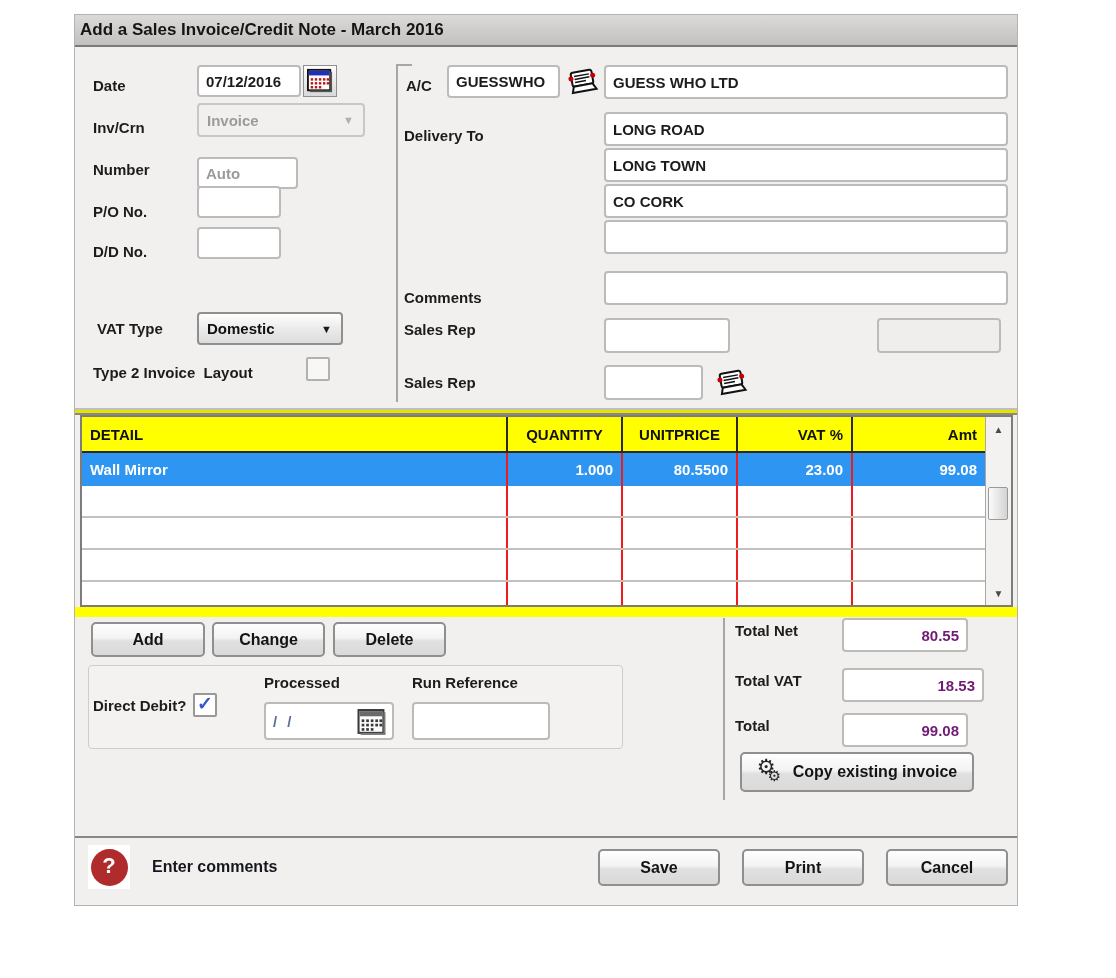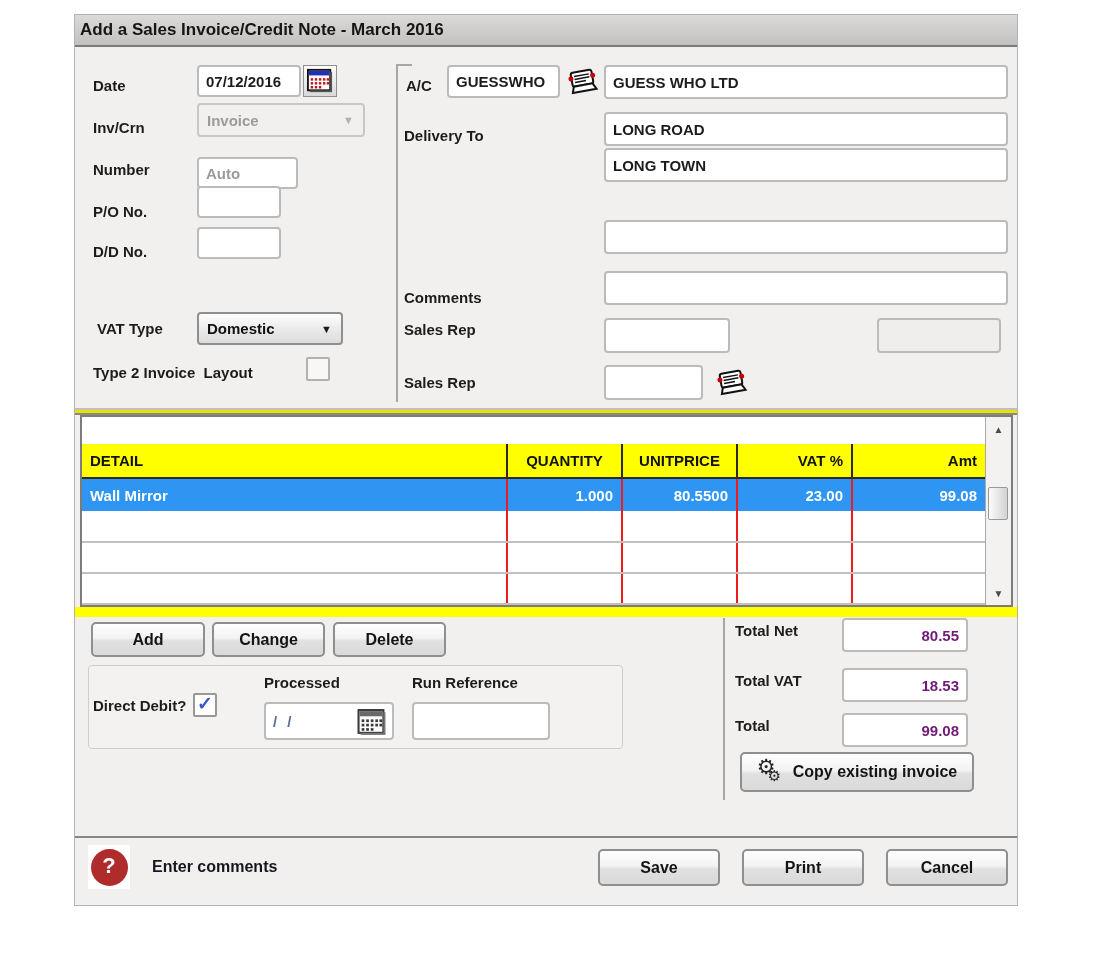--- a/index.html
+++ b/index.html
@@ -34,21 +34,21 @@
        background:linear-gradient(#fefefe 0%,#f3f3f3 45%,#e0e0e0 55%,#d9d9d9 100%);
        display:flex;align-items:center;justify-content:center;cursor:default;}
 
   .groupframe{border:1px solid #cfcdcb;border-radius:4px;background:#f3f2f0;}
 
   
   .vline{background:#a8a6a4;}
 
   
   #grid{left:5px;top:400px;width:933px;height:192px;background:#ffffff;border:2px solid #7e7c7a;display:flex;}
-  #gridcells{flex:1;display:flex;flex-direction:column;margin-top:27px;}
+  #gridcells{flex:1;display:flex;flex-direction:column;}
   .grow{display:flex;}
   .gcell{overflow:hidden;white-space:nowrap;}
   .hrow{height:36px;}
   .hrow .gcell{background:#ffff00;border-right:2px solid #2a2a2a;border-bottom:2px solid #2a2a2a;
                font-size:15px;font-weight:bold;color:#111;display:flex;align-items:center;}
   .hrow .gcell:last-child{border-right:none;}
   .drow{height:33px;background:#2e96f2;}
   .drow .gcell{color:#ffffff;font-size:15px;font-weight:bold;display:flex;align-items:center;border-right:2px solid #ee1c1c;}
   .drow .gcell:last-child{border-right:none;}
   .erow{height:32px;border-bottom:2px solid #c3c1bf;}
@@ -159,20 +159,21 @@
           <circle cx="27.5" cy="12" r="2.5" fill="#c40000"></circle>
           <path d="M7 20 L26 20 L29 26 L5 26 Z" fill="#fff" stroke="#111" stroke-width="2"></path>
         </g>
       </svg>
     </div>
     <div class="abs field" style="left:529px;top:50px;width:404px;height:34px;">GUESS WHO LTD</div>
 
     <div class="abs lbl" style="left:329px;top:112px;">Delivery To</div>
     <div class="abs field" style="left:529px;top:133px;width:404px;height:34px;">LONG TOWN</div>
     <div class="abs field" style="left:529px;top:97px;width:404px;height:34px;">LONG ROAD</div>
+    <div class="abs field" style="left:529px;top:169px;width:404px;height:34px;">CO CORK</div>
     <div class="abs field" style="left:529px;top:205px;width:404px;height:34px;"></div>
 
     <div class="abs lbl" style="left:329px;top:274px;">Comments</div>
     <div class="abs field" style="left:529px;top:256px;width:404px;height:34px;"></div>
 
     <div class="abs lbl" style="left:329px;top:306px;">Sales Rep</div>
     <div class="abs field" style="left:529px;top:303px;width:126px;height:35px;"></div>
     <div class="abs field disabled" style="left:802px;top:303px;width:124px;height:35px;"></div>
 
     <div class="abs lbl" style="left:329px;top:359px;">Sales Rep</div>
@@ -288,21 +289,21 @@
         </svg>
       </div>
       <div class="abs lbl" style="left:323px;top:8px;">Run Reference</div>
       <div class="abs field" style="left:323px;top:36px;width:138px;height:38px;"></div>
     </div>
 
     <div class="abs vline" style="left:648px;top:603px;width:2px;height:182px;"></div>
     <div class="abs totlbl" style="left:660px;top:607px;">Total Net</div>
     <div class="abs field num" style="left:767px;top:603px;width:126px;height:34px;">80.55</div>
     <div class="abs totlbl" style="left:660px;top:657px;">Total VAT</div>
-    <div class="abs field num" style="left:767px;top:653px;width:126px;height:34px;">18.53</div>
+    <div class="abs field num" style="left:767px;top:653px;width:142px;height:34px;">18.53</div>
     <div class="abs totlbl" style="left:660px;top:702px;">Total</div>
     <div class="abs field num" style="left:767px;top:698px;width:126px;height:34px;">99.08</div>
 
     <div class="abs btn" style="left:665px;top:737px;width:234px;height:40px;">
       <span class="gearwrap">
         <span class="gear g1">⚙</span>
         <span class="gear g2">⚙</span>
       </span>
       <span>Copy existing invoice</span>
     </div>

